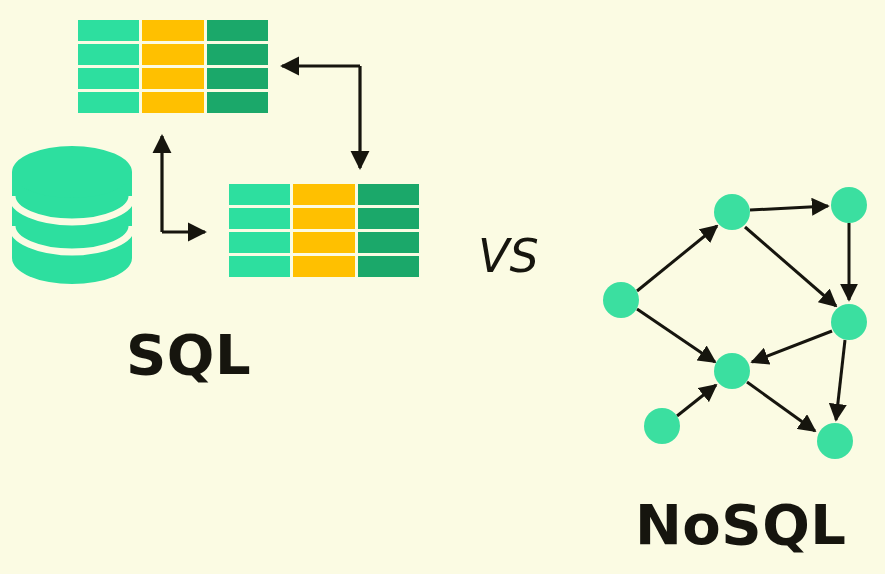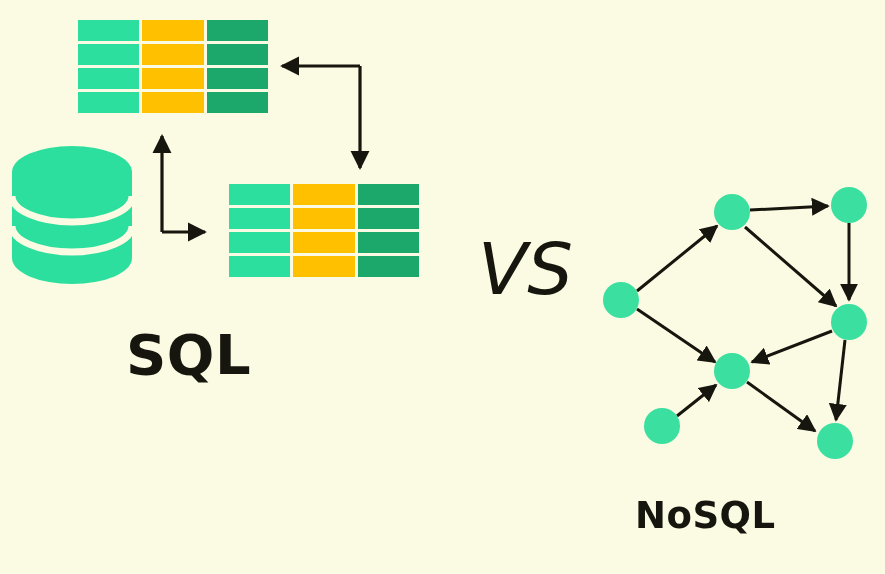--- a/index.html
+++ b/index.html
@@ -50,29 +50,29 @@
     left: 126px;
     top: 327px;
     font-size: 56px;
     font-weight: 700;
     letter-spacing: 0.5px;
     font-family: "DejaVu Sans", sans-serif;
   }
   .label-nosql {
     left: 635px;
     top: 497px;
-    font-size: 37px;
+    font-size: 56px;
     font-weight: 700;
     letter-spacing: 0.5px;
     font-family: "DejaVu Sans", sans-serif;
   }
   .label-vs {
     left: 478px;
     top: 233px;
-    font-size: 72px;
+    font-size: 46px;
     font-weight: 400;
     font-style: italic;
     font-family: "DejaVu Sans", sans-serif;
     text-align: right;
   }
 </style>
 </head>
 <body>
 
 <div id="stage">

